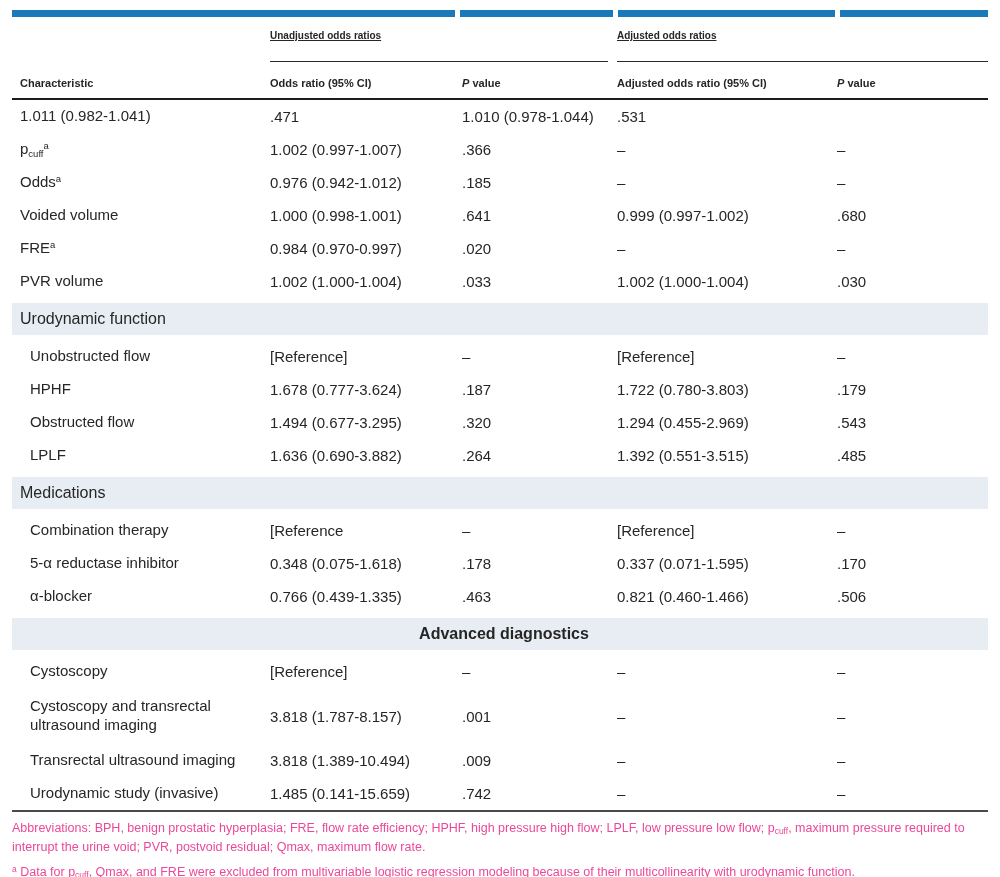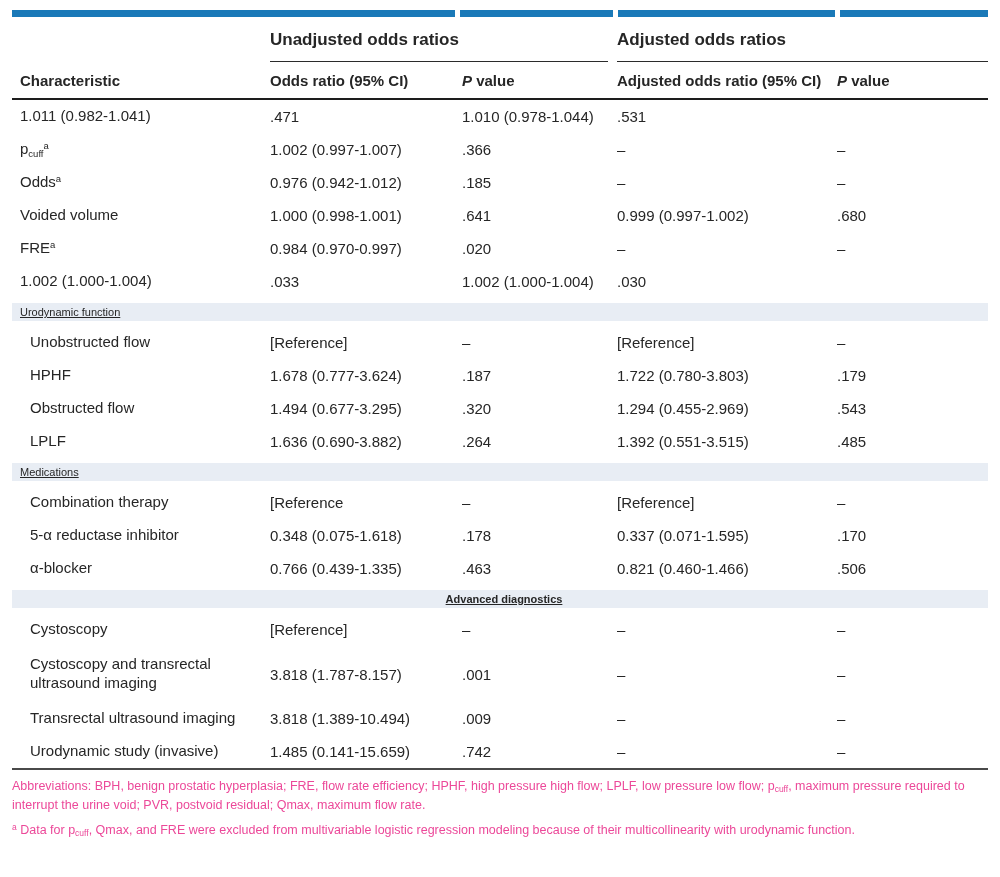--- a/index.html
+++ b/index.html
@@ -15,36 +15,36 @@
   
   .accent-bar { display:flex; height:7px; }
   .accent-seg { background:var(--accent); height:7px; }
   .seg1 { width:443px; } .seg2 { width:153px; } .seg3 { width:217px; } .seg4 { width:148px; }
   .accent-gap { width:5px; background:#fff; }
 
   .grid { display:grid; grid-template-columns:258px 192px 155px 220px 151px; }
 
   
   .spanner { display:grid; grid-template-columns:258px 338px 9px 371px; height:45px; }
-  .span-cell { border-bottom:1.5px solid #2b2b2b; font-weight:bold; font-size:17px; padding-top:13px; }
+  .span-cell { border-bottom:1.5px solid #2b2b2b; font-weight:bold; font-size:10px; padding-top:13px;text-decoration:underline; }
 
   
   .colheader { height:38px; border-bottom:2px solid #1d1d1d; align-items:end; }
-  .colheader > div { font-weight:bold; font-size:15px; padding-bottom:9px; }
+  .colheader > div { font-weight:bold; font-size:11px; padding-bottom:9px; }
   .colheader > div:first-child { padding-left:8px; }
   .colheader i { font-style:italic; }
 
   
   .row { height:33px; align-items:center; font-size:15px; }
   .row.tall { height:56px; }
   .row > div:first-child { padding-left:8px; line-height:1.25; }
   .row.indent > div:first-child { padding-left:18px; }
   .section-row {
-    height:18px; margin:5px 0; background:var(--band);
-    display:flex; align-items:center; padding-left:8px; font-size:11px;text-decoration:underline;
+    height:32px; margin:5px 0; background:var(--band);
+    display:flex; align-items:center; padding-left:8px; font-size:16px;
   }
   .section-row.bold { font-weight:bold;justify-content:center; }
 
   sub { font-size:9.5px; vertical-align:-3px; }
   sup { font-size:9.5px; vertical-align:5px; }
 
   .bottom-rule { border-top:2.5px solid #4a4a4a; }
 
   .footnotes { padding-top:7px; font-size:12.5px; line-height:1.5; color:#ec4899; }
   .footnotes p + p { margin-top:6px; }
@@ -111,20 +111,21 @@
     <div>.680</div>
   </div>
         <div class="grid row">
     <div><span>FRE</span><sup>a</sup></div>
     <div>0.984 (0.970-0.997)</div>
     <div>.020</div>
     <div>–</div>
     <div>–</div>
   </div>
         <div class="grid row">
+    <div>PVR volume</div>
     <div>1.002 (1.000-1.004)</div>
     <div>.033</div>
     <div>1.002 (1.000-1.004)</div>
     <div>.030</div>
   </div>
         <div class="section-row">
     <span>Urodynamic function</span>
   </div>
         <div class="grid row indent">
     <div>Unobstructed flow</div>

